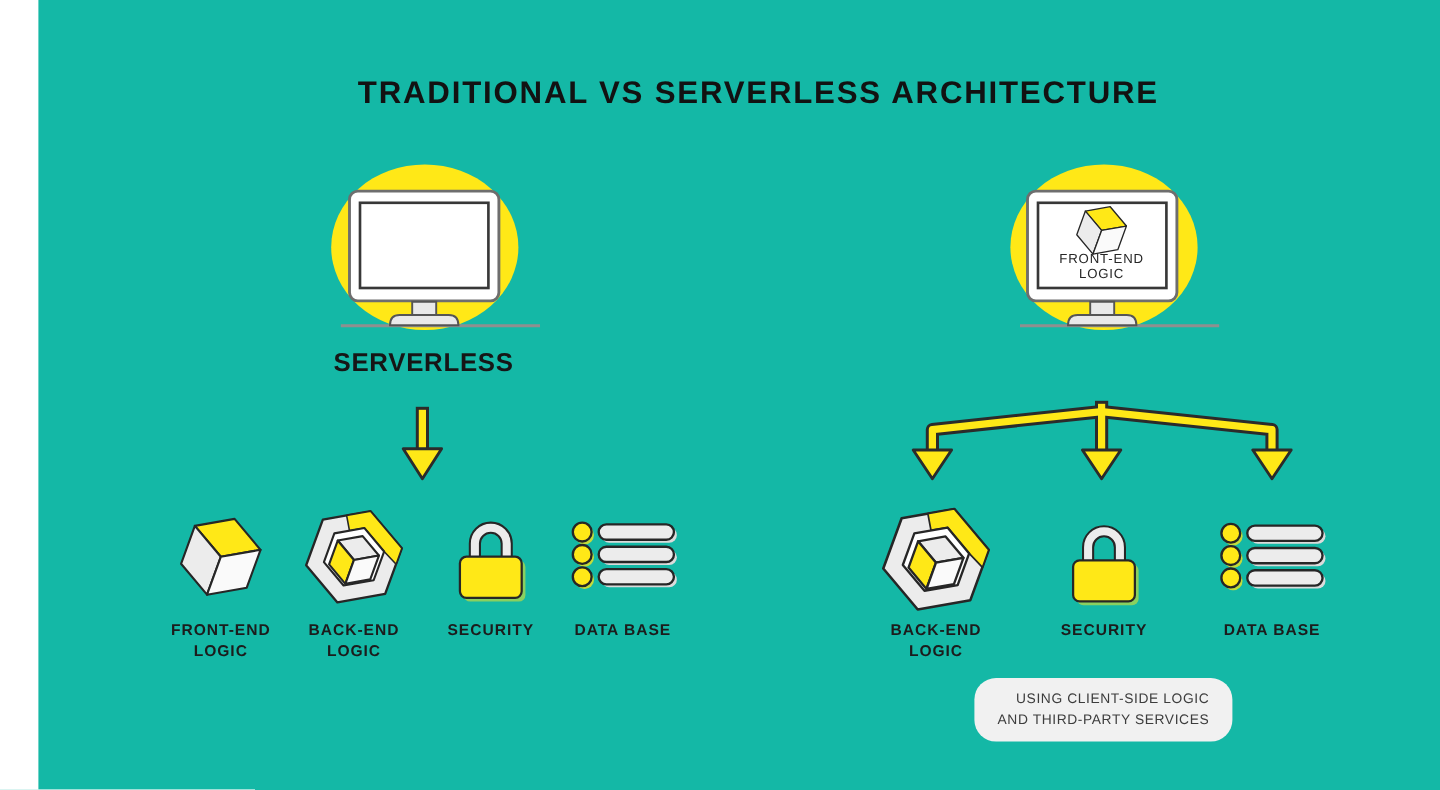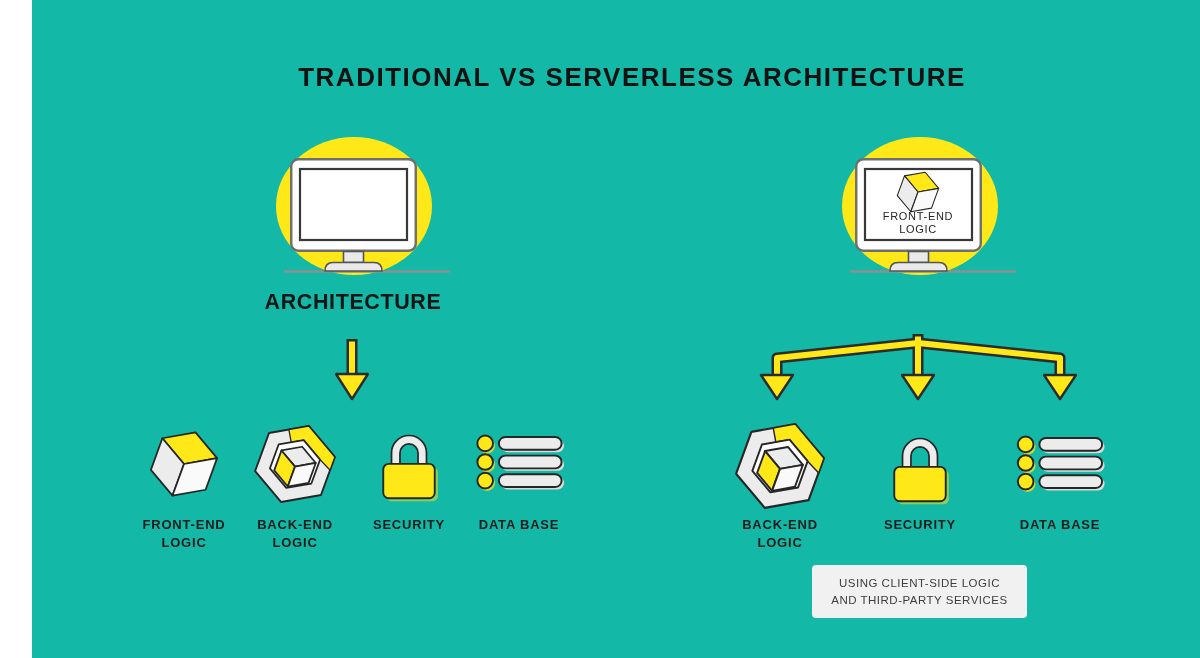--- a/index.html
+++ b/index.html
@@ -20,23 +20,23 @@
     position:absolute;top:516px;width:180px;margin-left:-90px;text-align:center;
     font-size:13px;line-height:17.5px;font-weight:700;letter-spacing:.8px;color:#1c1c1c;
     white-space:pre-line;
   }
   .screen-label{
     position:absolute;top:210px;width:120px;margin-left:-60px;text-align:center;
     font-size:11px;line-height:13px;font-weight:500;letter-spacing:.7px;color:#262626;
     white-space:pre-line;
   }
   .note-box{
-    position:absolute;left:780px;top:565px;width:215px;height:53px;border-radius:4px;
+    position:absolute;left:780px;top:565px;width:215px;height:53px;border-radius:18px;
     background:var(--note-bg,#F1F1F1);display:flex;align-items:center;justify-content:center;
-    text-align:center;font-size:11.5px;line-height:17px;font-weight:500;letter-spacing:.5px;
+    text-align:right;font-size:11.5px;line-height:17px;font-weight:500;letter-spacing:.5px;
     color:#3d3d3d;white-space:pre-line;
   }
 </style>
 </head>
 <body>
 
 <div class="canvas">
 
   <h1 class="title">TRADITIONAL VS SERVERLESS ARCHITECTURE</h1>
 
@@ -134,21 +134,21 @@
     <use href="#cube" transform="translate(112,424) scale(0.8)"></use>
     <use href="#hexring" transform="translate(219,420) scale(0.88)"></use>
     <use href="#padlock" transform="translate(338,421) scale(0.78)"></use>
     <use href="#dblist" transform="translate(437.5,413) scale(0.98)"></use>
 
     <use href="#hexring" transform="translate(699.5,417.5) scale(0.97)"></use>
     <use href="#padlock" transform="translate(849,424) scale(0.78)"></use>
     <use href="#dblist" transform="translate(978,414) scale(0.98)"></use>
   </svg>
 
-  <div class="side-title" style="left:321px">ARCHITECTURE</div>
+  <div class="side-title" style="left:321px">SERVERLESS</div>
 
   <div class="screen-label" style="left:886px">FRONT-END
 LOGIC</div>
 
   <div class="icon-label" style="left:152px">FRONT-END
 LOGIC</div>
   <div class="icon-label" style="left:263px">BACK-END
 LOGIC</div>
   <div class="icon-label" style="left:377px">SECURITY</div>
   <div class="icon-label" style="left:487px">DATA BASE</div>

